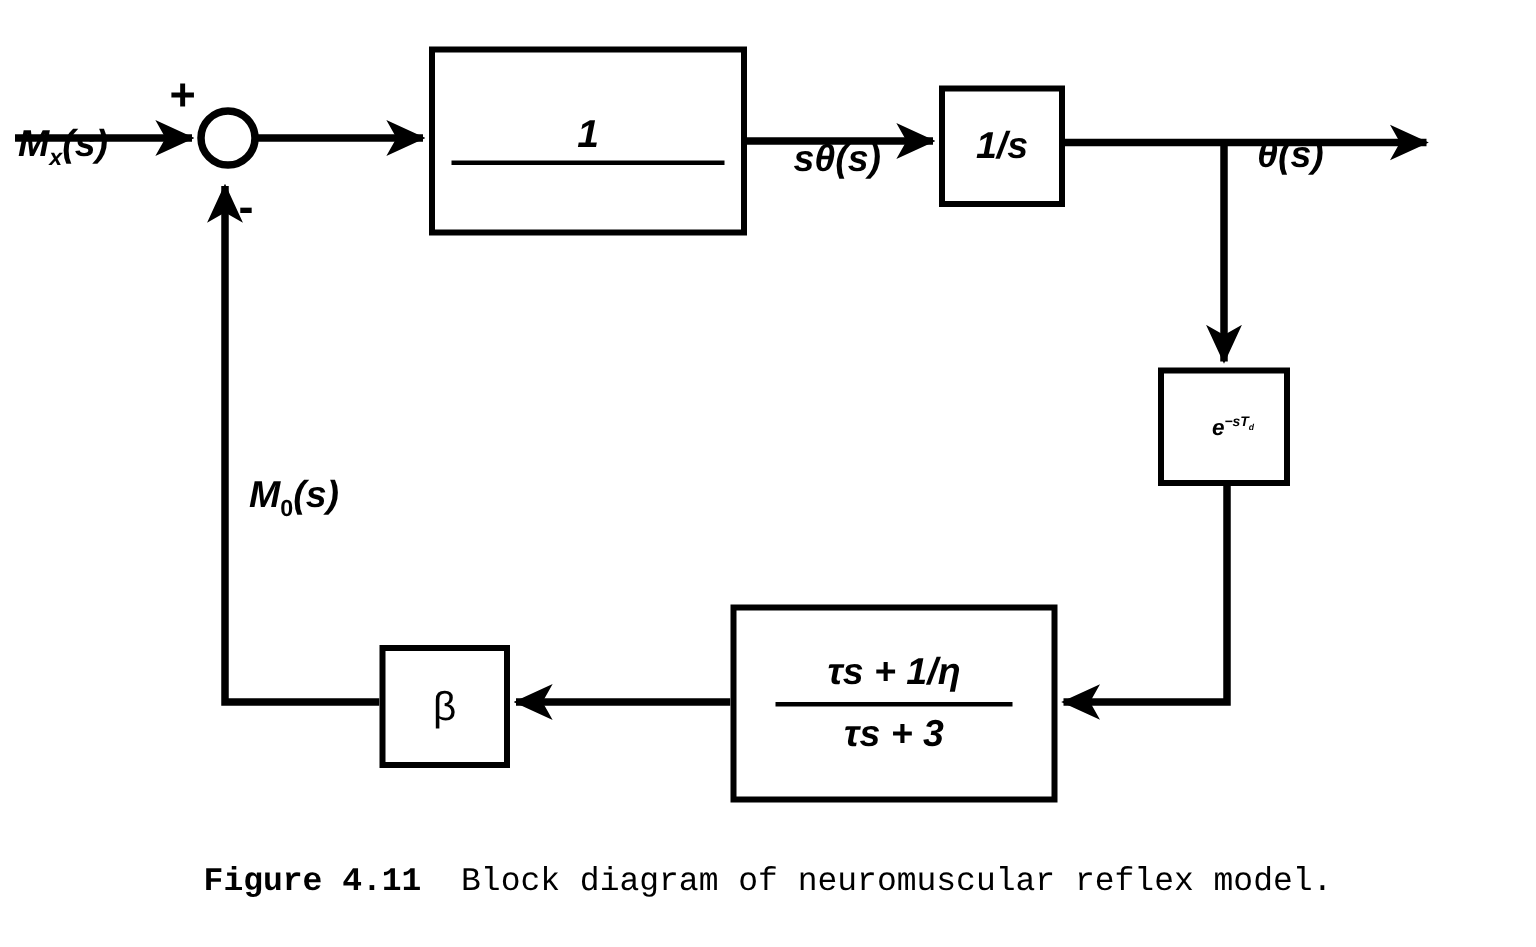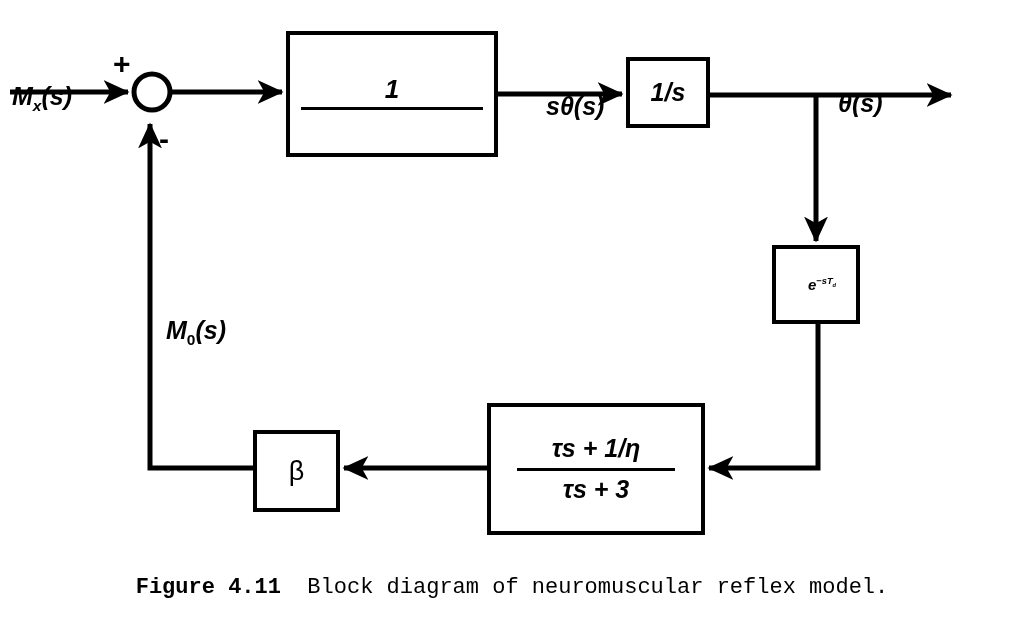--- a/index.html
+++ b/index.html
@@ -35,21 +35,21 @@
     border: 4px solid #000000;
     background: #ffffff;
     display: flex;
     align-items: center;
     justify-content: center;
     font-style: italic;
     font-weight: bold;
     color: #000000;
   }
   #plant-block   { left: 286px; top: 31px;  width: 212px; height: 126px; }
-  #integrator-block { left: 626px; top: 57px; width: 84px; height: 71px; font-size: 25px; }
+  #integrator-block { left: 626px; top: 57px; width: 84px; height: 81px; font-size: 25px; }
   #delay-block   { left: 772px; top: 245px; width: 88px;  height: 79px;  font-size: 15px; padding-left: 12px; }
   #leadlag-block { left: 487px; top: 403px; width: 218px; height: 132px; }
   #gain-block    { left: 253px; top: 430px; width: 87px;  height: 82px;  font-size: 27px; font-style: normal; font-weight: normal; }
 
   
   .fraction {
     display: inline-block;
     text-align: center;
     line-height: 1.08;
   }
@@ -87,21 +87,21 @@
   .signal-label {
     position: absolute;
     font-style: italic;
     font-weight: bold;
     font-size: 25px;
     white-space: nowrap;
     color: #000000;
     margin-top: 44px;
   }
   #label-input    { left: 12px;  top: 38px; }
-  #label-mid      { left: 546px; top: 48px; }
+  #label-mid      { left: 529px; top: 48px; }
   #label-output   { left: 838px; top: 45px; }
   #label-feedback { left: 166px; top: 272px; }
 
   
   .sign {
     position: absolute;
     font-size: 30px;
     font-weight: bold;
     font-style: normal;
     line-height: 1;

